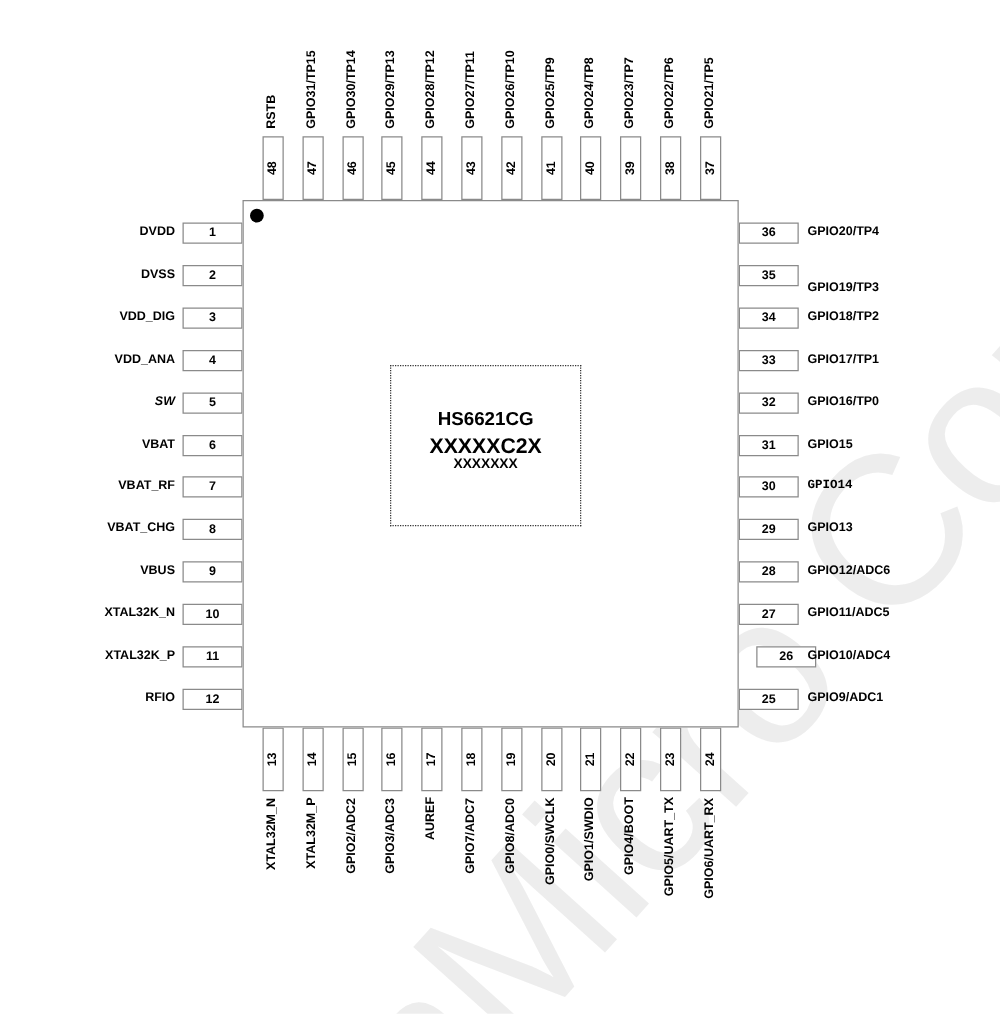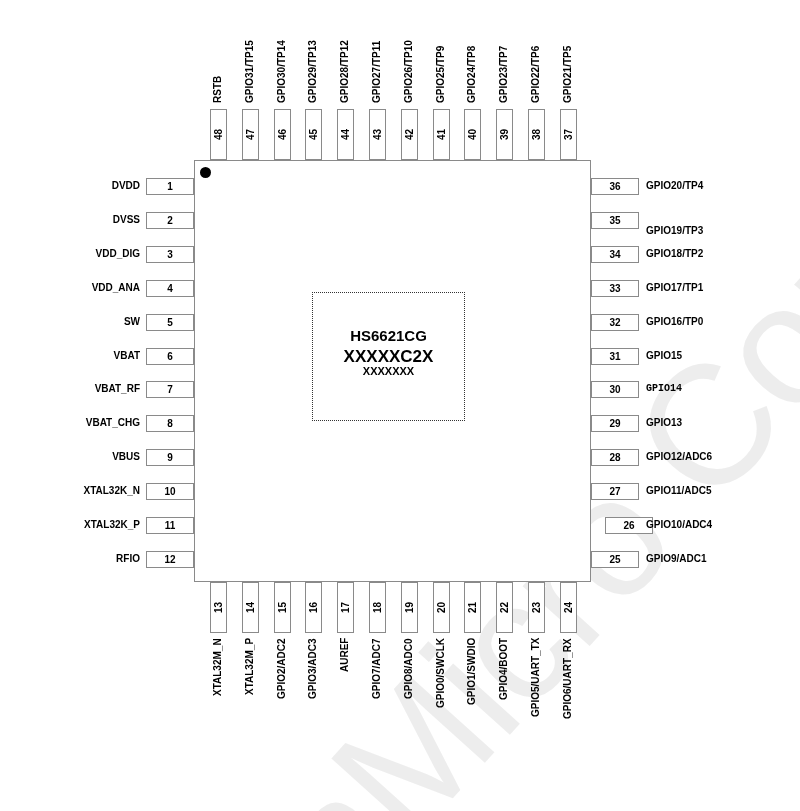--- a/index.html
+++ b/index.html
@@ -61,21 +61,21 @@
         <span class="num">3</span>
       </div>
       <div class="label left" style="left: 10px; top: 247.8px;">VDD_DIG</div>
       <div class="pin h" style="left: 146px; top: 279.7px;">
         <span class="num">4</span>
       </div>
       <div class="label left" style="left: 10px; top: 281.7px;">VDD_ANA</div>
       <div class="pin h" style="left: 146px; top: 313.6px;">
         <span class="num">5</span>
       </div>
-      <div class="label left" style="left: 10px; top: 315.6px;">SW</div>
+      <div class="label left" style="left: 10px; top: 315.6px; font-style: italic;">SW</div>
       <div class="pin h" style="left: 146px; top: 347.5px;">
         <span class="num">6</span>
       </div>
       <div class="label left" style="left: 10px; top: 349.5px;">VBAT</div>
       <div class="pin h" style="left: 146px; top: 381.4px;">
         <span class="num">7</span>
       </div>
       <div class="label left" style="left: 10px; top: 383.4px;">VBAT_RF</div>
       <div class="pin h" style="left: 146px; top: 415.3px;">
         <span class="num">8</span>

